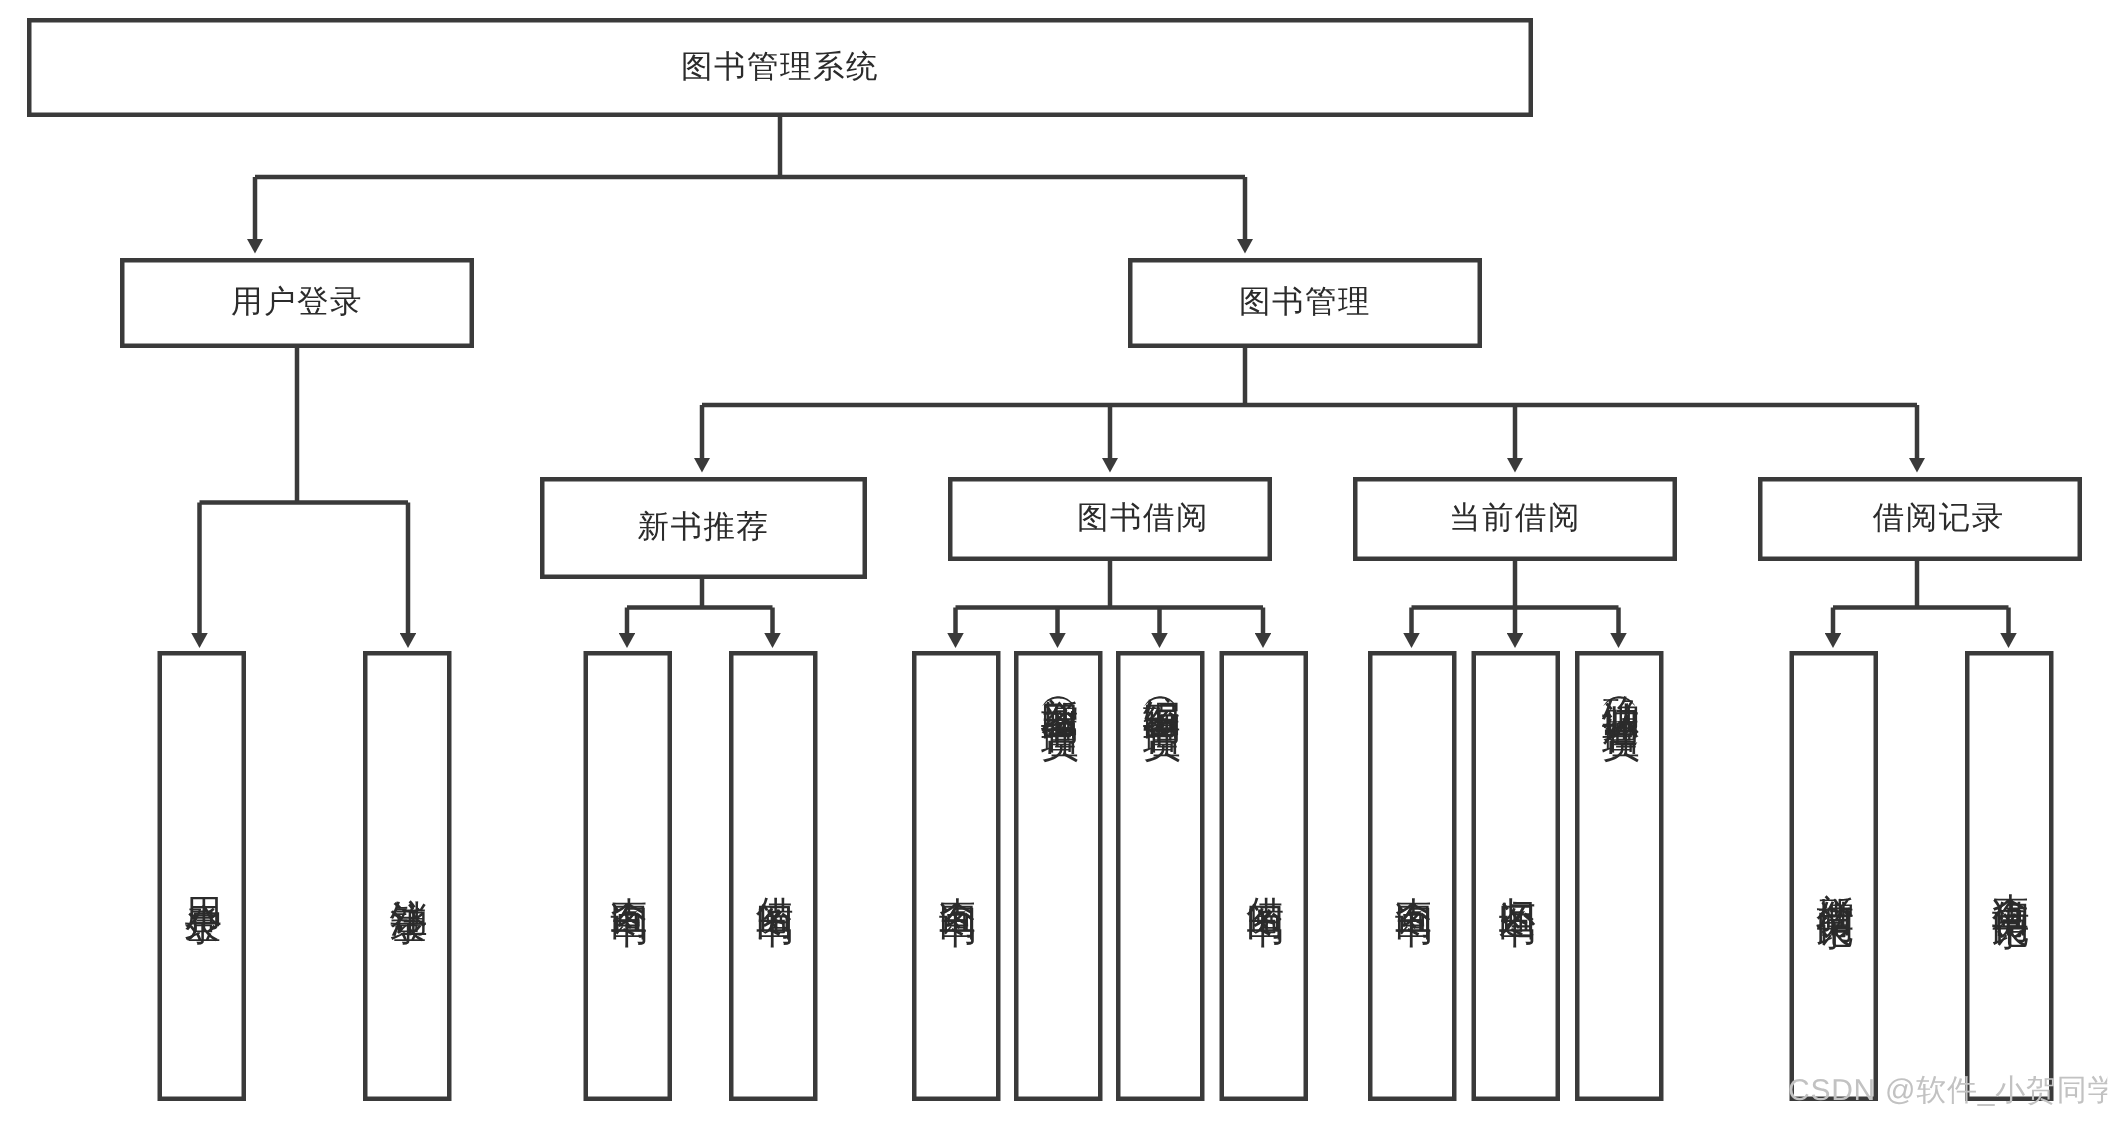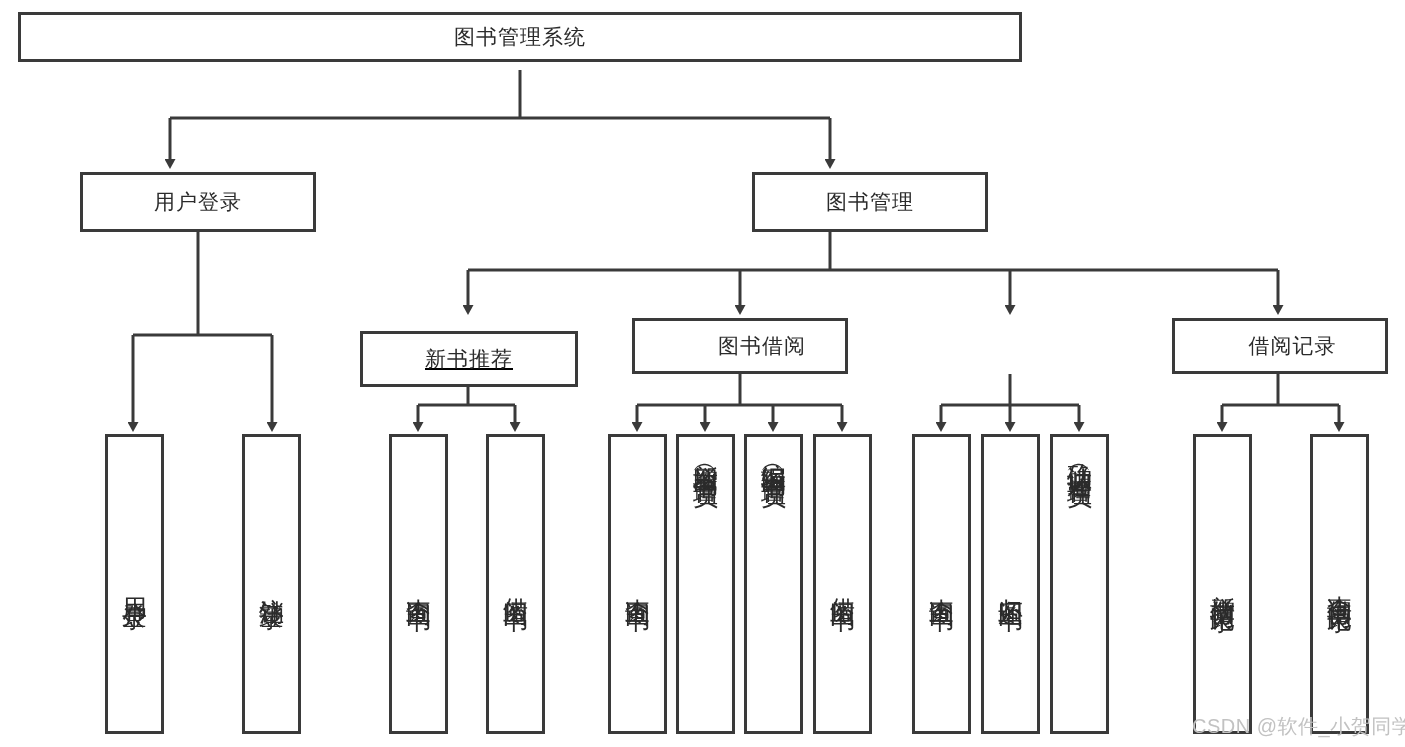--- a/index.html
+++ b/index.html
@@ -62,36 +62,39 @@
       <path d="M1010,405 L1010,423" marker-end="url(#arw)"></path>
       <path d="M1079,405 L1079,423" marker-end="url(#arw)"></path>
 
       <path d="M1278,374 L1278,405"></path>
       <path d="M1222,405 L1339,405"></path>
       <path d="M1222,405 L1222,423" marker-end="url(#arw)"></path>
       <path d="M1339,405 L1339,423" marker-end="url(#arw)"></path>
     </g>
   </svg>
 
-  <div class="node h-node" style="left:18px;top:12px;width:1004px;height:50px;">
+  <div class="node h-node" style="left:18px;top:12px;width:1004px;height:66px;">
     <span class="lbl">图书管理系统</span>
   </div>
 
   <div class="node h-node" style="left:80px;top:172px;width:236px;height:60px;">
     <span class="lbl">用户登录</span>
   </div>
   <div class="node h-node" style="left:712px;top:172px;width:236px;height:60px;margin-left:40px;">
     <span class="lbl">图书管理</span>
   </div>
 
-  <div class="node h-node" style="left:360px;top:331px;width:218px;height:56px;text-decoration:underline;">
+  <div class="node h-node" style="left:360px;top:318px;width:218px;height:68px;">
     <span class="lbl">新书推荐</span>
   </div>
   <div class="node h-node" style="left:632px;top:318px;width:216px;height:56px;padding-left:44px;">
     <span class="lbl">图书借阅</span>
+  </div>
+  <div class="node h-node" style="left:902px;top:318px;width:216px;height:56px;">
+    <span class="lbl">当前借阅</span>
   </div>
   <div class="node h-node" style="left:1172px;top:318px;width:216px;height:56px;padding-left:25px;">
     <span class="lbl">借阅记录</span>
   </div>
 
   <div class="node v-node mid" style="left:105px;top:434px;width:59px;height:300px;">
     <span class="lbl">用户登录</span>
   </div>
   <div class="node v-node mid" style="left:242px;top:434px;width:59px;height:300px;">
     <span class="lbl">注销登录</span>

